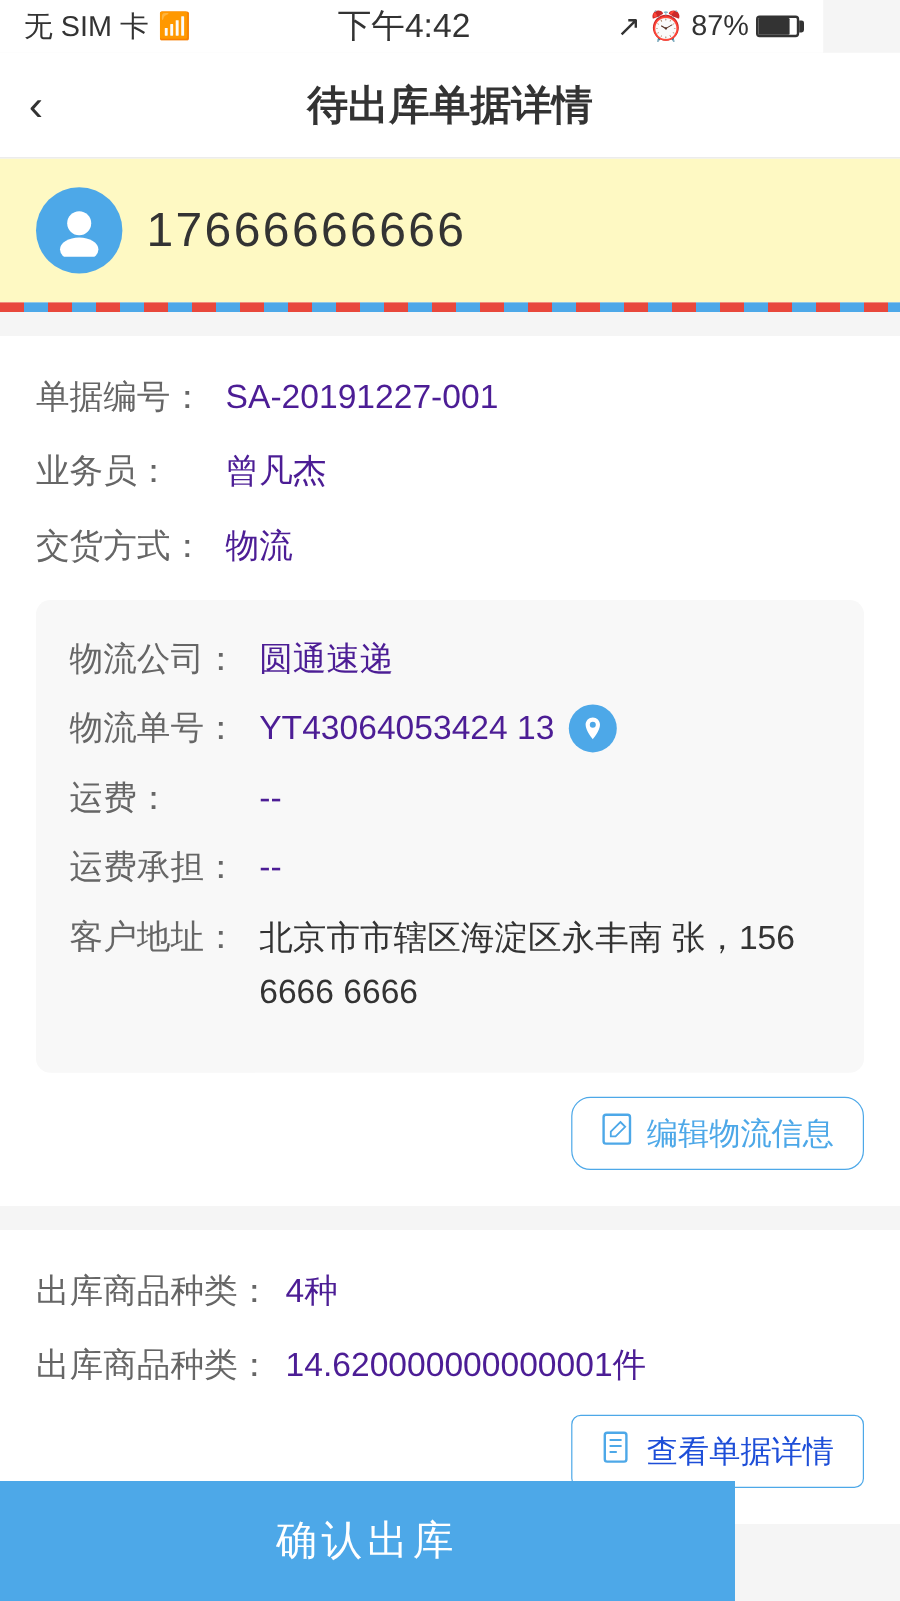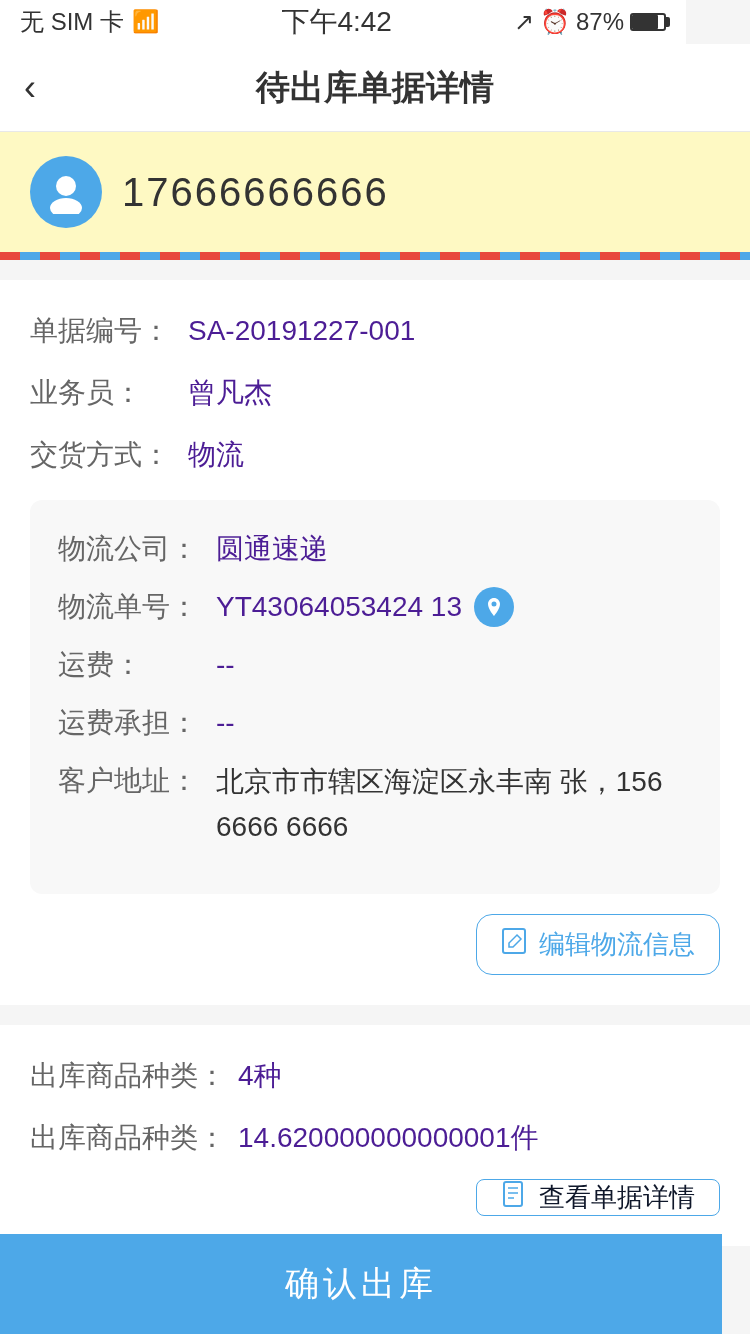--- a/index.html
+++ b/index.html
@@ -176,36 +176,36 @@
 
     
     .view-btn-row {
       display: flex;
       justify-content: flex-end;
       margin-top: 20px;
     }
     .view-btn {
       border: 1.5px solid #4da8e8;
       border-radius: 8px;
-      padding: 0 24px;
-      color: #0f172a;
+      padding: 12px 24px;
+      color: #1d4ed8;
       font-size: 26px;
       display: flex;
       align-items: center;
       gap: 10px;
       background: #fff;
       cursor: pointer;
     }
 
     
     .bottom-bar {
       position: fixed;
       bottom: 0;
       left: 0;
-      width: 722px;
+      width: 612px;
       height: 100px;
       background: #4da8e8;
       display: flex;
       align-items: center;
       justify-content: center;
       cursor: pointer;
     }
     .confirm-btn-text {
       color: #fff;
       font-size: 34px;

